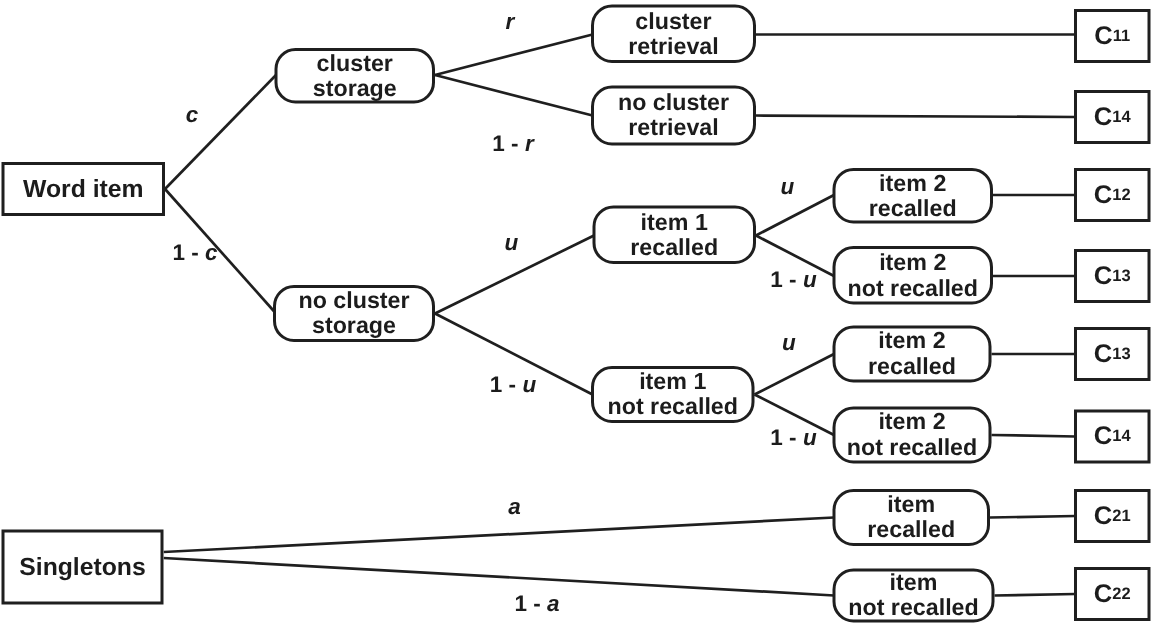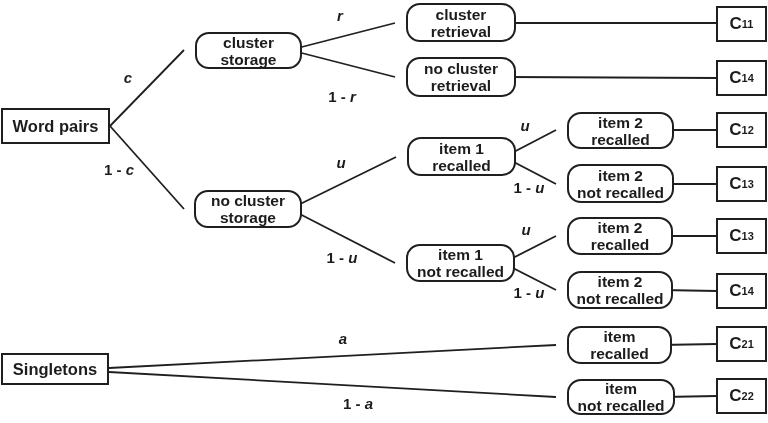--- a/index.html
+++ b/index.html
@@ -21,21 +21,21 @@
     background: #ffffff;
     display: flex;
     align-items: center;
     justify-content: center;
     text-align: center;
     font-size: 15.5px;
     font-weight: 600;
     line-height: 17px;
     white-space: pre-line;
   }
-  .round { border-radius: 14px; margin-left: 12px; }
+  .round { border-radius: 14px; }
   .rootbox { border-radius: 0; font-size: 16.5px; }
   .cbox {
     position: absolute;
     box-sizing: border-box;
     left: 716px;
     width: 51px;
     height: 36px;
     border: 2px solid #1f1f1f;
     background: #ffffff;
     display: flex;
@@ -76,23 +76,23 @@
     <line x1="504" y1="77" x2="717" y2="78"></line>
     <line x1="662" y1="130" x2="717" y2="130"></line>
     <line x1="662" y1="184" x2="717" y2="184"></line>
     <line x1="661" y1="236" x2="717" y2="236"></line>
     <line x1="661" y1="290" x2="717" y2="291"></line>
     <line x1="660" y1="345" x2="717" y2="344"></line>
     <line x1="663" y1="397" x2="717" y2="396"></line>
   </svg>
 
   <div class="node rootbox" style="left:1px;top:108px;width:109px;height:36px">
-    <span>Word pairs</span>
-  </div>
-  <div class="node rootbox" style="left:1px;top:353px;width:108px;height:32px">
+    <span>Word item</span>
+  </div>
+  <div class="node rootbox" style="left:1px;top:353px;width:108px;height:50px">
     <span>Singletons</span>
   </div>
 
   <div class="node round" style="left:183px;top:32px;width:107px;height:37px">
     <span>cluster
 storage</span>
   </div>
   <div class="node round" style="left:182px;top:190px;width:108px;height:38px">
     <span>no cluster
 storage</span>
@@ -134,21 +134,21 @@
 recalled</span>
   </div>
   <div class="node round" style="left:555px;top:379px;width:108px;height:36px">
     <span>item
 not recalled</span>
   </div>
 
   <div class="plabel" style="left:128px;top:77px">
     <span></span><em>c</em>
   </div>
-  <div class="plabel" style="left:119px;top:169px">
+  <div class="plabel" style="left:130px;top:169px">
     <span>1 - </span><em>c</em>
   </div>
   <div class="plabel" style="left:340px;top:15px">
     <span></span><em>r</em>
   </div>
   <div class="plabel" style="left:342px;top:96px">
     <span>1 - </span><em>r</em>
   </div>
   <div class="plabel" style="left:341px;top:162px">
     <span></span><em>u</em>

